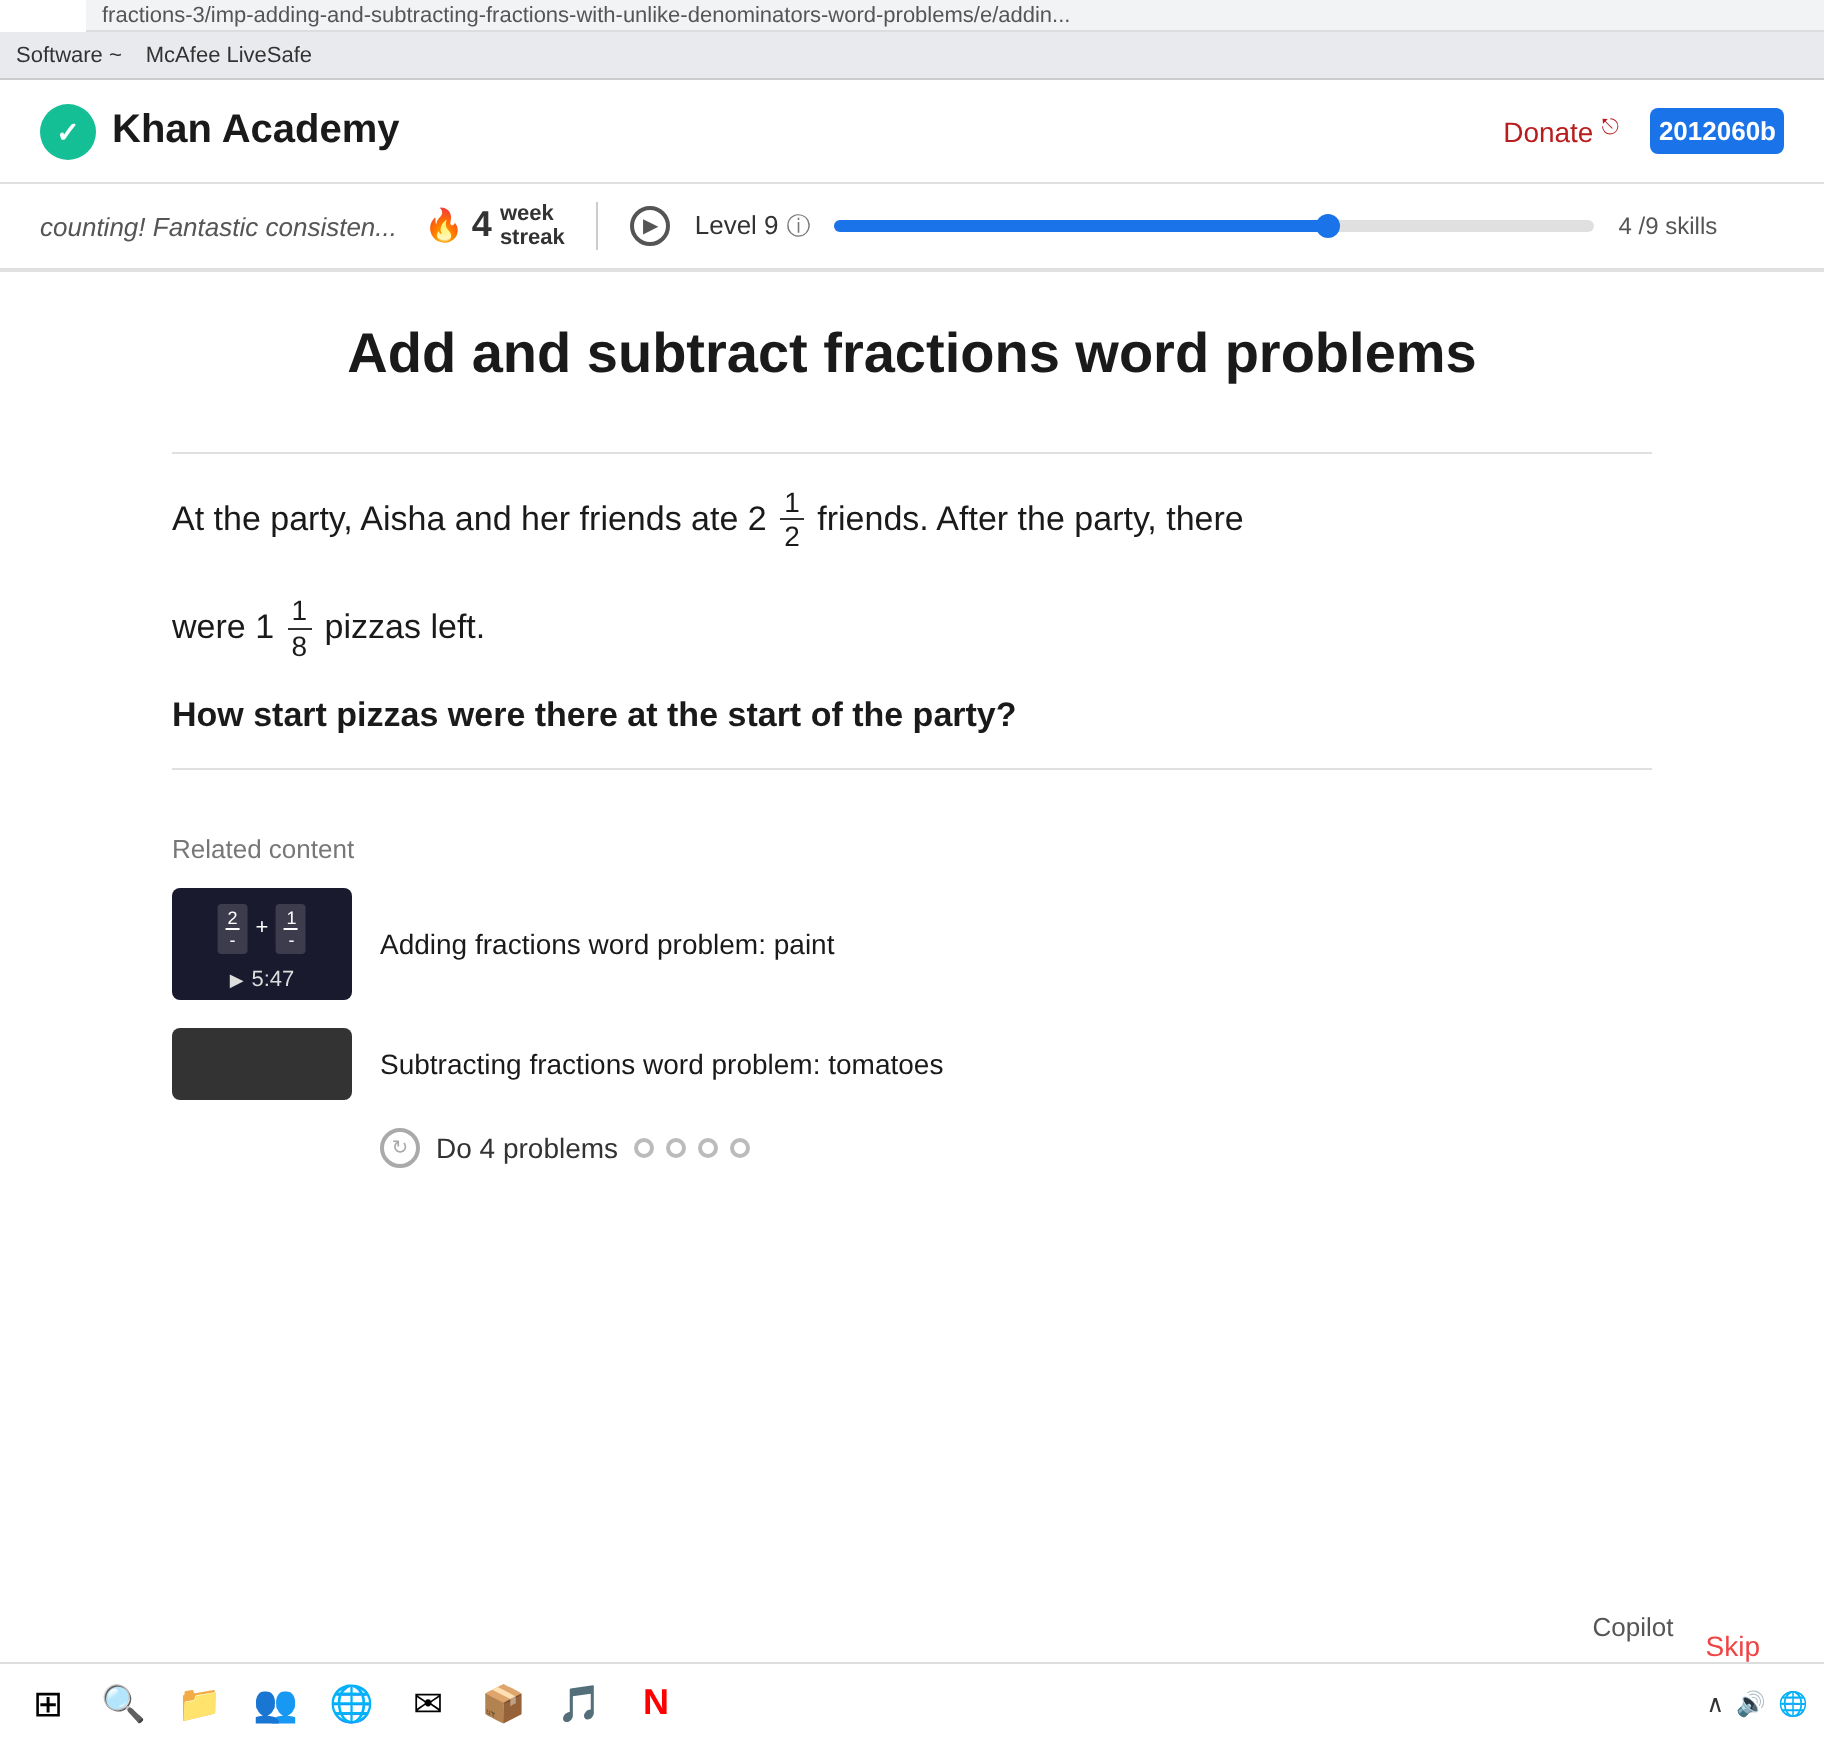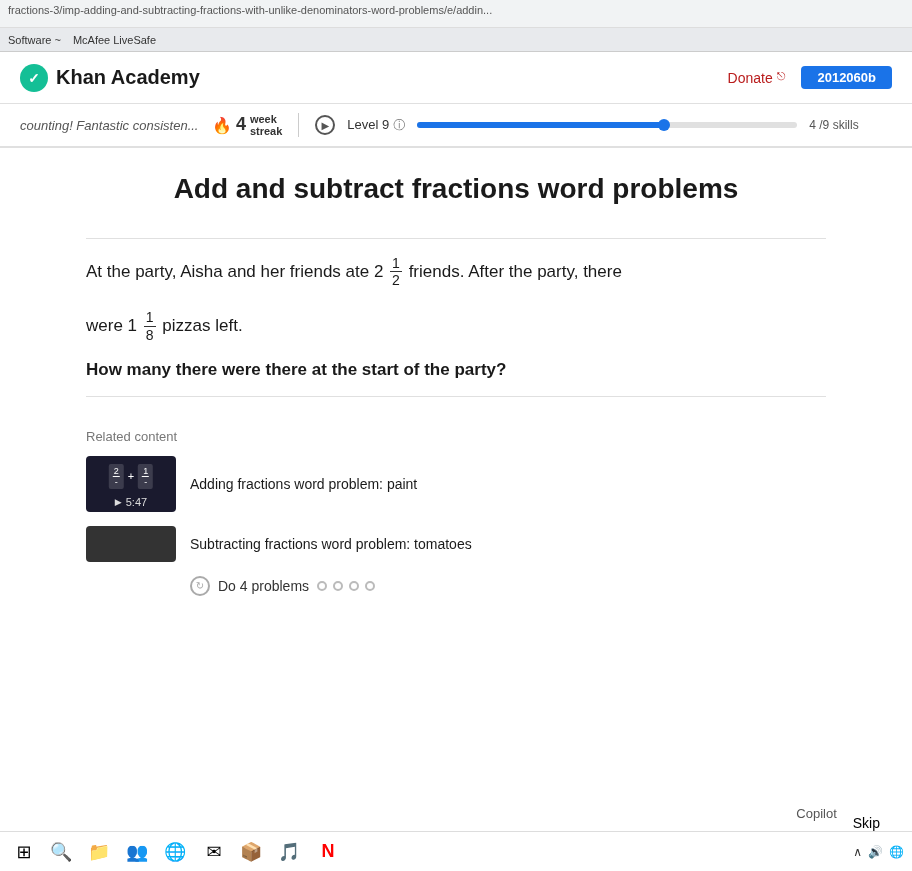--- a/index.html
+++ b/index.html
@@ -10,25 +10,26 @@
       min-height: 871px;
       overflow-x: hidden;
     }
 
     
     .browser-bar {
       background: #f1f3f4;
       border-bottom: 1px solid #ddd;
       padding: 4px 8px;
       display: flex;
-      align-items: flex-start;
+      align-items: center;
       font-size: 11px;
       color: #555;
       gap: 8px;
-      height: 28px;
+      height: 16px;
+      margin-left: 43px;
     }
     .browser-tab-bar {
       background: #e8eaed;
       padding: 2px 8px;
       display: flex;
       align-items: center;
       gap: 12px;
       font-size: 11px;
       color: #333;
       height: 24px;
@@ -73,21 +74,21 @@
       color: #b91c1c;
       font-size: 14px;
       text-decoration: none;
       display: flex;
       align-items: flex-start;
       gap: 4px;
     }
     .user-badge {
       background: #1a73e8;
       color: white;
-      padding: 4px 16px;
+      padding: 4px 4px;
       border-radius: 4px;
       font-size: 13px;
       font-weight: 600;
     }
 
     
     .progress-bar-area {
       background: #fff;
       border-bottom: 2px solid #e0e0e0;
       padding: 6px 20px;
@@ -350,21 +351,21 @@
       display: flex;
       align-items: center;
       gap: 16px;
     }
     .copilot-label {
       font-size: 13px;
       color: #555;
     }
     .skip-btn {
       font-size: 14px;
-      color: #000000;
+      color: #ef4444;
       cursor: pointer;
       margin-top: 20px;
     }
 
     
     .taskbar {
       position: fixed;
       bottom: 0;
       left: 0;
       width: 912px;
@@ -488,21 +489,21 @@
     <span>were 1</span>
     <span class="mixed-num">
       <span class="fraction">
         <span class="num">1</span>
         <span class="den">8</span>
       </span>
     </span>
     <span>pizzas left.</span>
   </div>
 
-  <div class="question-text" style="margin-top:16px;">How many there were there at the start of the party?</div>
+  <div class="question-text" style="margin-top:16px;">How start pizzas were there at the start of the party?</div>
 
 
   <hr class="divider">
 
   <div class="related-section">
     <div class="related-title">Related content</div>
 
     <div class="related-item">
       <div class="video-thumb">
         <div class="video-thumb-math">

